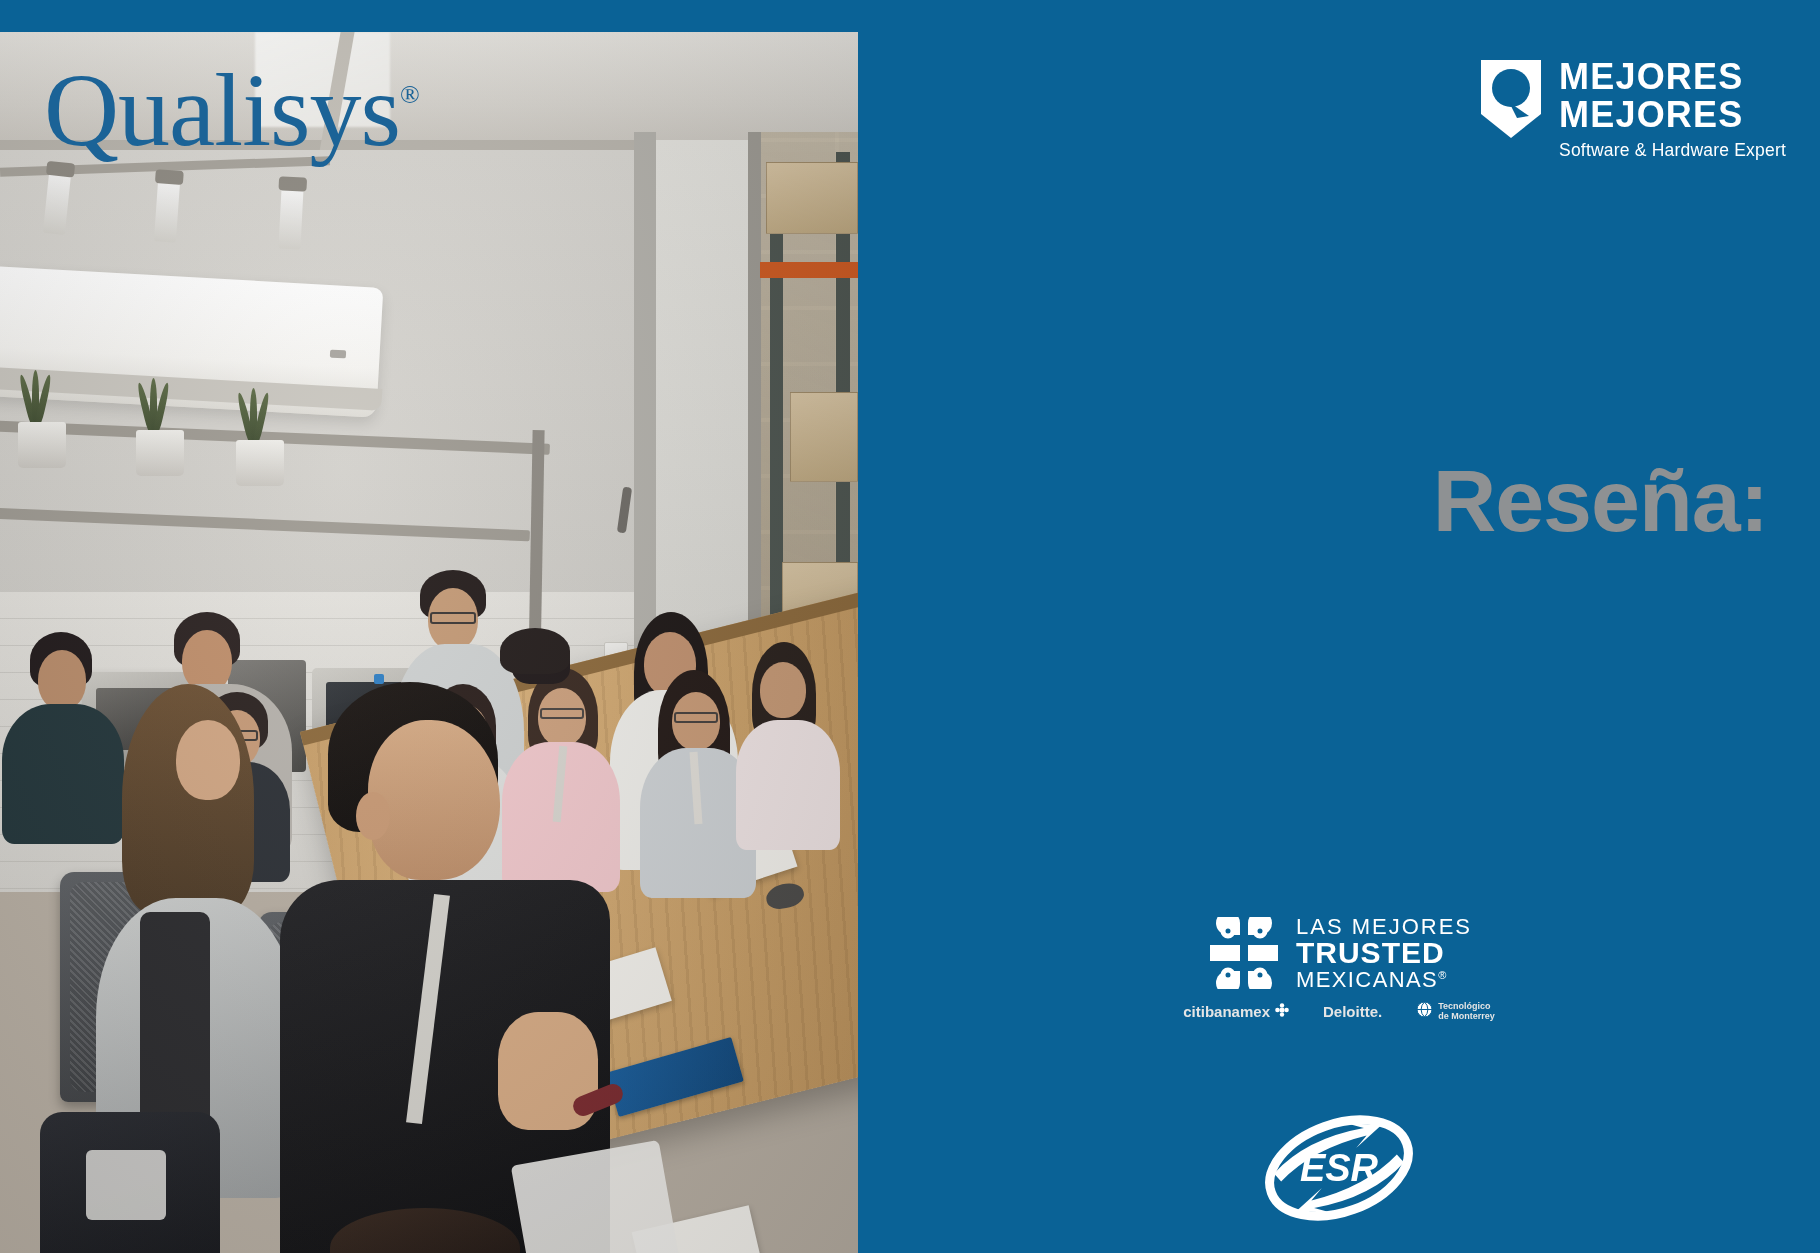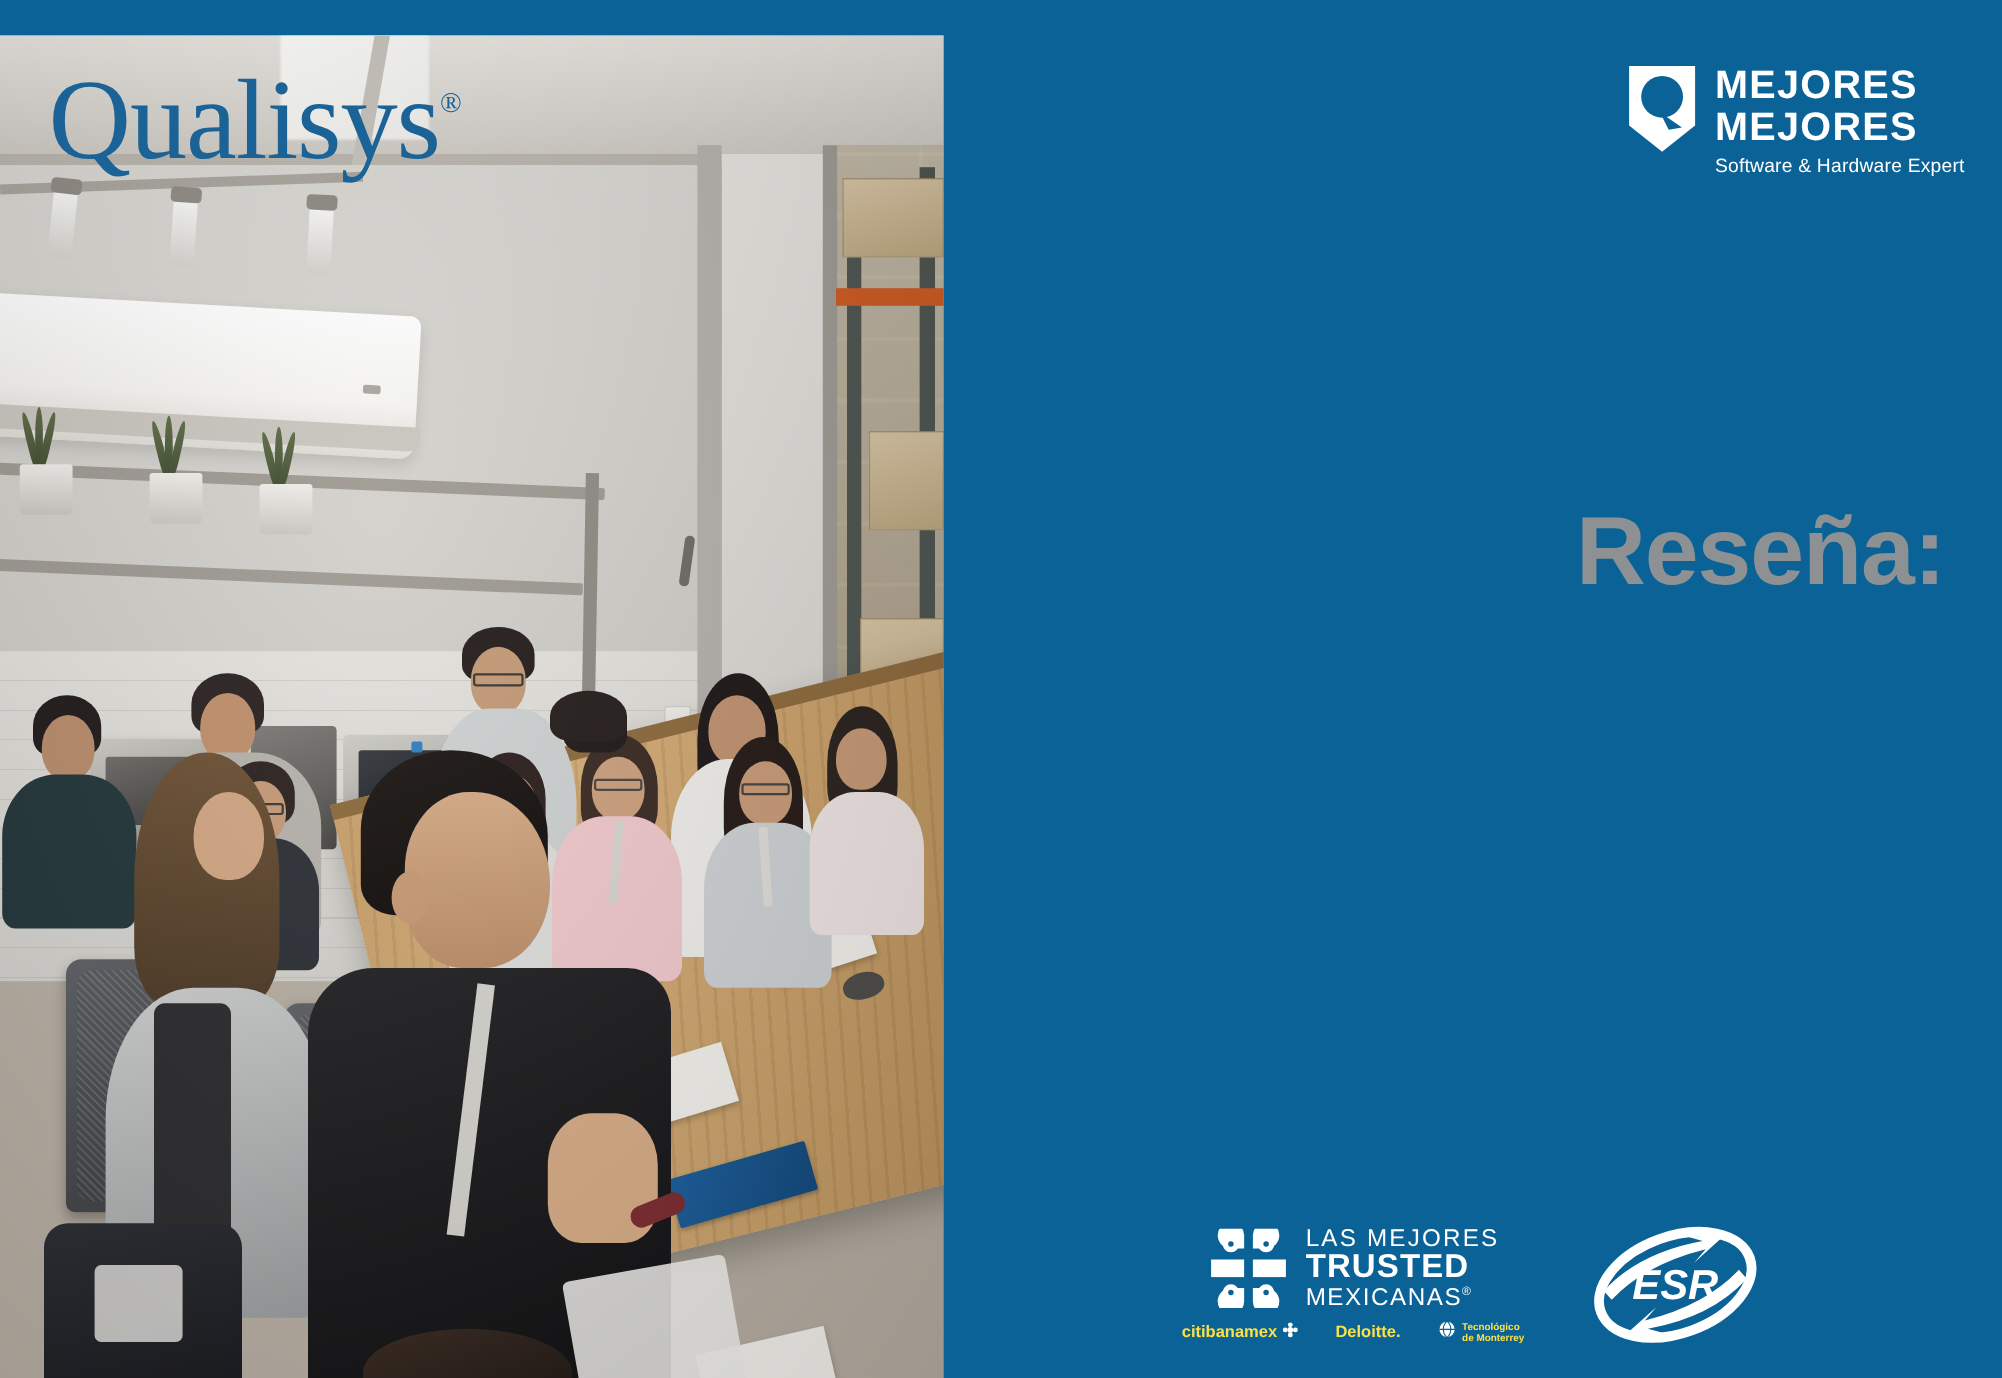--- a/index.html
+++ b/index.html
@@ -132,30 +132,30 @@
     position:absolute; left:0; right:52px; top:418px; text-align:right;
     font-size:88px; font-weight:bold; color:#8e9193; letter-spacing:-1px;
   }
   .h-visita{
     position:absolute; left:0; right:52px; top:545px; text-align:right;
     font-size:86px; font-weight:bold; color:#ffffff; letter-spacing:-1px;
   }
 
   
   .bot{ position:absolute; left:0; right:0; bottom:58px; display:flex;
-        align-items:center; justify-content:center; gap:56px;}
+        align-items:center; justify-content:center; gap:88px;flex-direction:column;}
   .lme{ display:flex; flex-direction:column; align-items:center; gap:10px;}
   .lme-row{ display:flex; align-items:center; gap:14px;}
   .lme-glyph{ width:76px;height:72px; position:relative;}
   .lme-words{ color:#fff; line-height:1.02;}
   .lme-w1{ font-size:22px; letter-spacing:2px;}
   .lme-w2{ font-size:30px; font-weight:bold; letter-spacing:1px;}
   .lme-w3{ font-size:22px; letter-spacing:1.4px;}
   .lme-w3 sup{font-size:11px;}
-  .lme-partners{ display:flex; align-items:center; gap:34px; color:#fde047;}
+  .lme-partners{ display:flex; align-items:center; gap:34px; color:#e5e5e5;}
   .p-item{display:flex;align-items:center;gap:5px;font-size:15px;font-weight:bold;}
   .p-tec{font-size:9px;line-height:10px;font-weight:bold;text-align:left;}
   .esr{ width:162px; height:118px; position:relative;}
 </style>
 </head>
 <body>
 
 <div class="slide">
 
   <div class="photo-pane">

